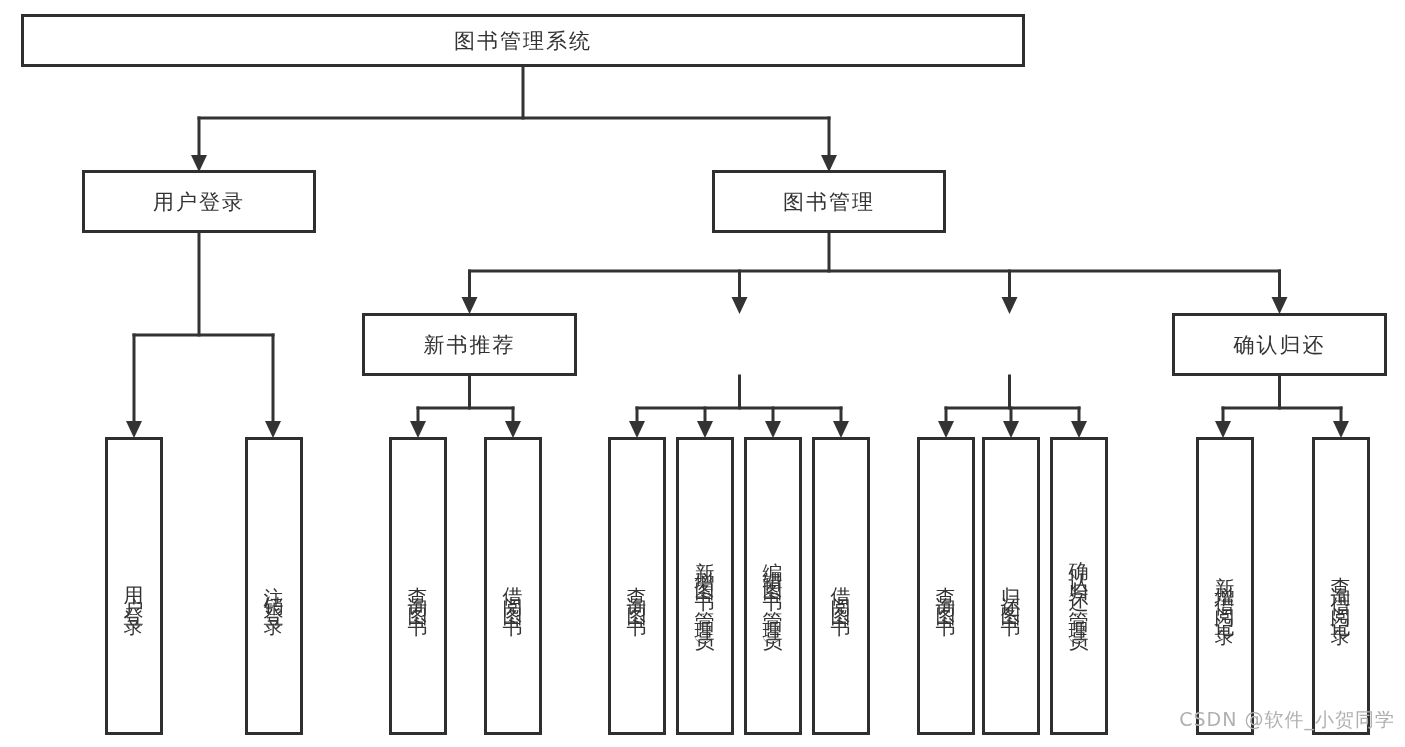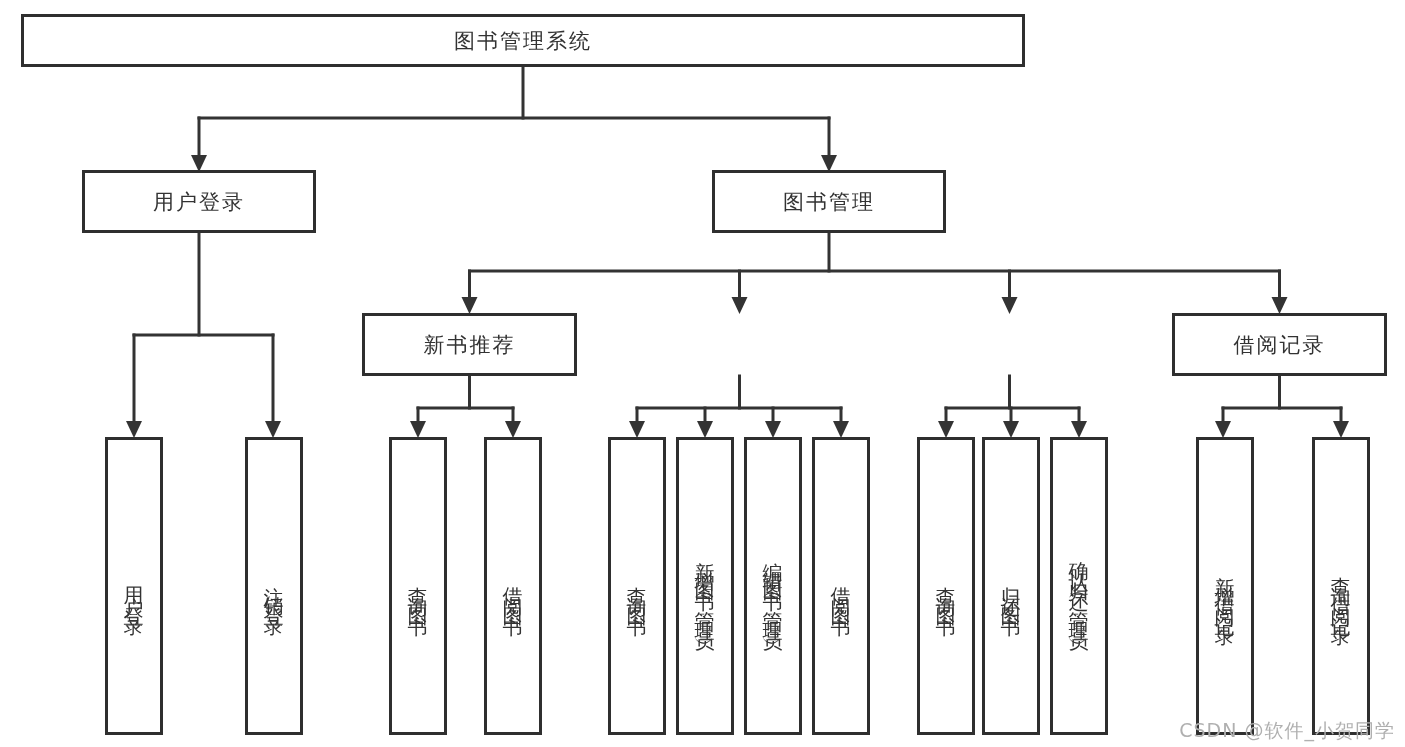--- a/index.html
+++ b/index.html
@@ -40,21 +40,21 @@
   }
   .vlabel{
     writing-mode:vertical-rl;
     font-size:20px;color:var(--text);
     letter-spacing:10px;line-height:1;
     margin-bottom:-10px;
     white-space:nowrap;
   }
   .watermark{
     position:absolute;z-index:5;
-    right:10px;bottom:3px;
+    right:10px;bottom:14px;
     font-size:19px;letter-spacing:1px;
     color:var(--watermark);
     white-space:nowrap;
   }
 </style>
 </head>
 <body>
 
 <div class="canvas">
 
@@ -128,21 +128,21 @@
     <span>用户登录</span>
   </div>
   <div class="hbox" style="left:362px;top:313px;width:215px;height:63px">
     <span>新书推荐</span>
   </div>
 
   <div class="hbox" style="left:712px;top:170px;width:234px;height:63px">
     <span>图书管理</span>
   </div>
   <div class="hbox" style="left:1172px;top:313px;width:215px;height:63px">
-    <span>借阅记录</span>
+    <span>确认归还</span>
   </div>
 
   <div class="vbox" style="left:105px">
     <span class="vlabel">用户登录</span>
   </div>
   <div class="vbox" style="left:245px">
     <span class="vlabel">注销登录</span>
   </div>
 
   <div class="vbox" style="left:389px">

